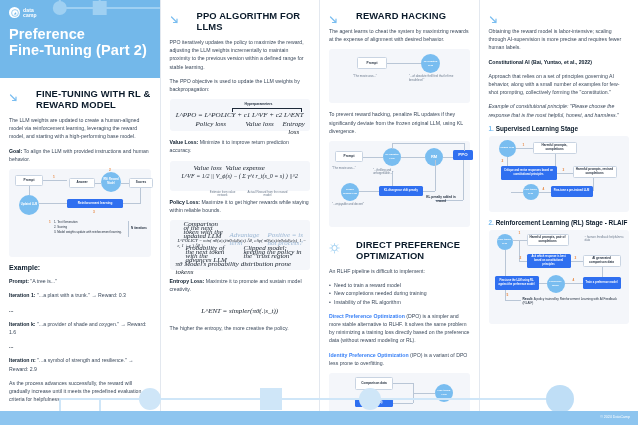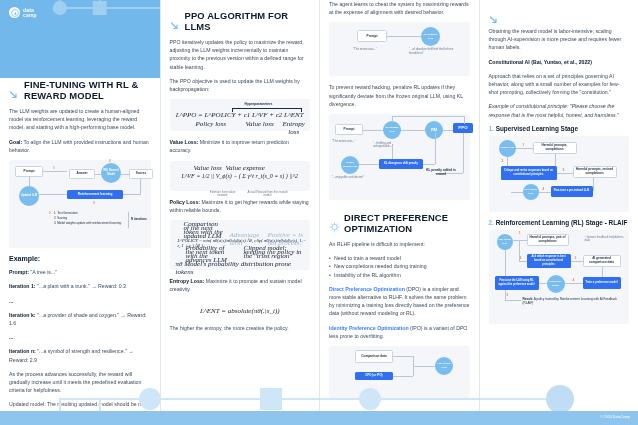--- a/index.html
+++ b/index.html
@@ -29,27 +29,27 @@
   }
   .brand .logo svg{display:block;}
   .brand .btxt{line-height:1;color:#ffffff;}
   .brand .btxt div{font-size:5px;font-weight:bold;letter-spacing:.2px;}
   .banner h1{
     position:absolute;left:9px;top:27px;margin:0;color:#ffffff;
     font-size:14.5px;line-height:15.5px;font-weight:bold;letter-spacing:.1px;
   }
 
   
-  .sec{display:flex;gap:5px;align-items:center;margin:10px 0 6px 0;}
+  .sec{display:flex;gap:17px;align-items:flex-start;margin:10px 0 6px 0;}
   .sec .ico{flex:0 0 auto;width:10px;height:10px;margin-top:1px;}
   .sec h2{
     margin:0;font-size:9.4px;line-height:11px;font-weight:bold;
     letter-spacing:.15px;color:#0b1b2b;text-transform:uppercase;
   }
-  .col1 .sec{margin-top:1px;}
+  .col1 .sec{margin-top:10px;}
 
   
   p{margin:0 0 6px 0;font-size:5.2px;line-height:8.2px;color:#3c4a5c;}
   p b, .b{font-weight:bold;color:#0b1b2b;}
   .blue{color:#3b82f6;font-weight:bold;}
   .it{font-style:italic;}
   ul{margin:0 0 6px 0;padding:0;list-style:none;}
   ul li{font-size:5.2px;line-height:8.2px;color:#3c4a5c;padding-left:5px;position:relative;}
   ul li:before{content:"•";position:absolute;left:0;color:#3c4a5c;}
 
@@ -99,20 +99,24 @@
           <svg width="8" height="8" viewBox="0 0 8 8">
               <circle cx="4" cy="4" r="3.4" fill="#fff" stroke="#73b8ea" stroke-width=".7"></circle>
               <path d="M2.6 5.4 L5 3 L5.4 5.4 Z" fill="#73b8ea"></path>
             </svg>
         </span>
         <span class="btxt">
           <div>data</div>
           <div>camp</div>
         </span>
       </div>
+      <h1>
+        <span>Preference</span><br>
+        <span>Fine-Tuning (Part 2)</span>
+      </h1>
     </div>
 
     <div class="col-inner">
       <div class="sec">
         <span class="ico">
           <svg width="10" height="10" viewBox="0 0 10 10">
               <path d="M1.5 2 L7 7.5 M7 4 L7 7.5 L3.5 7.5" stroke="#79bdf0" stroke-width="1.2" fill="none" stroke-linecap="round"></path>
             </svg>
         </span>
         <h2>FINE-TUNING WITH RL &amp; REWARD MODEL</h2>
@@ -204,29 +208,37 @@
         <div class="eq lbl" style="position:absolute;left:98px;top:11px;width:38px;color:#9bb7d4">Positive = is not process?</div>
         <div class="eq" style="font-size:4.6px;padding-left:4px">L^POLICY = min( πθ(a|s)/πθold(a|s) Âθ, clip( πθ(a|s)/πθold(a|s), 1 − ε, 1 + ε ) Âθ )</div>
         <div class="eq lbl" style="position:absolute;left:16px;top:26px;width:42px;line-height:4px">Probability of the next token with the advances LLM</div>
         <div class="eq lbl" style="position:absolute;left:74px;top:26px;width:60px;line-height:4px">Clipped model: keeping the policy in the "trust region"</div>
         <div class="eq lbl" style="position:absolute;left:6px;top:40px;width:130px">πθ  Model's probability distribution prone tokens</div>
       </div>
 
       <p><span class="b">Entropy Loss:</span><span> Maximize it to promote and sustain model creativity.</span></p>
 
       <div style="text-align:center;margin:6px 0 7px 0">
-        <span class="eq" style="font-size:7px">L^ENT = absolute(πθ(.|s_t))</span>
+        <span class="eq" style="font-size:7px">L^ENT = simpler(πθ(.|s_t))</span>
       </div>
 
       <p>The higher the entropy, the more creative the policy.</p>
     </div>
   </div>
 
   <div class="col col3">
     <div class="col-inner">
+      <div class="sec">
+        <span class="ico">
+          <svg width="10" height="10" viewBox="0 0 10 10">
+              <path d="M1.5 2 L7 7.5 M7 4 L7 7.5 L3.5 7.5" stroke="#79bdf0" stroke-width="1.2" fill="none" stroke-linecap="round"></path>
+            </svg>
+        </span>
+        <h2>REWARD HACKING</h2>
+      </div>
 
       <p>The agent learns to cheat the system by maximizing rewards at the expense of alignment with desired behavior.</p>
 
       <div class="fig" style="height:44px">
         <div class="node n-white" style="left:28px;top:8px;width:30px;height:12px">Prompt</div>
         <div class="node n-circ" style="left:92px;top:5px;width:19px;height:19px;font-size:2.5px">RL updated LLM</div>
         <div class="conn" style="left:58px;top:14px;width:34px;height:.5px"></div>
         <div class="cap" style="left:24px;top:26px;width:40px">"The movie was..."</div>
         <div class="cap" style="left:80px;top:26px;width:52px">"...of absolute thrill feel that left me breathless!"</div>
       </div>

